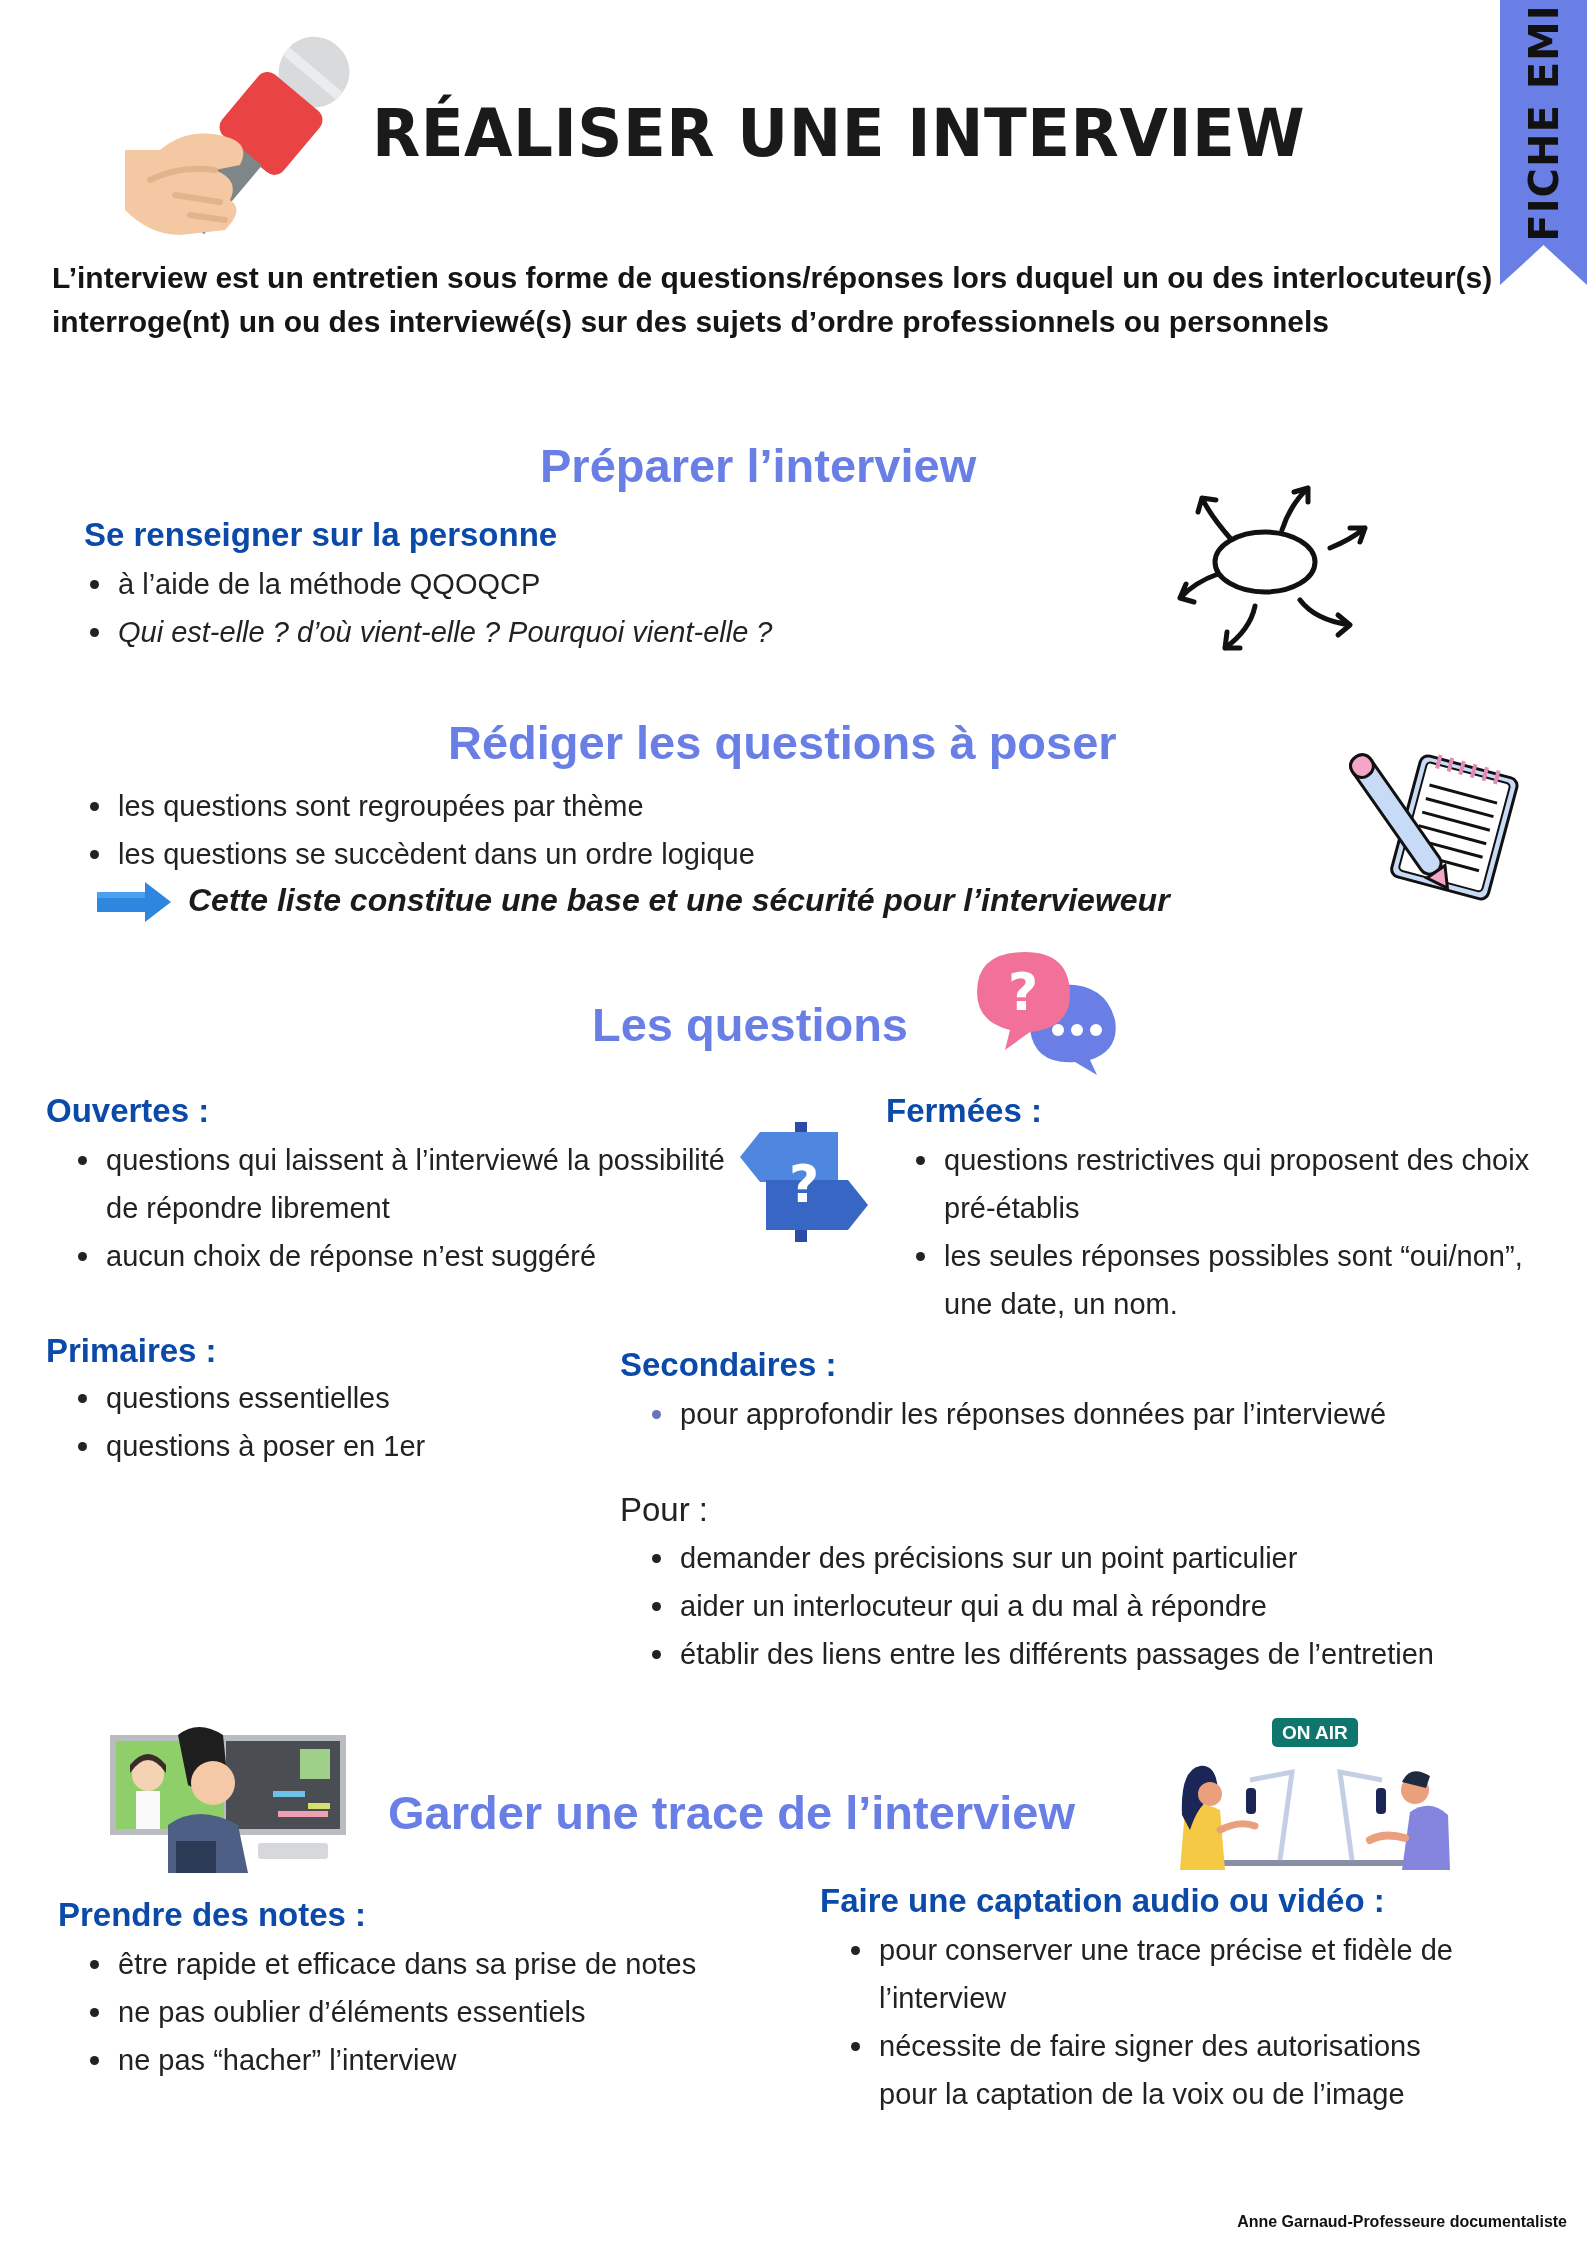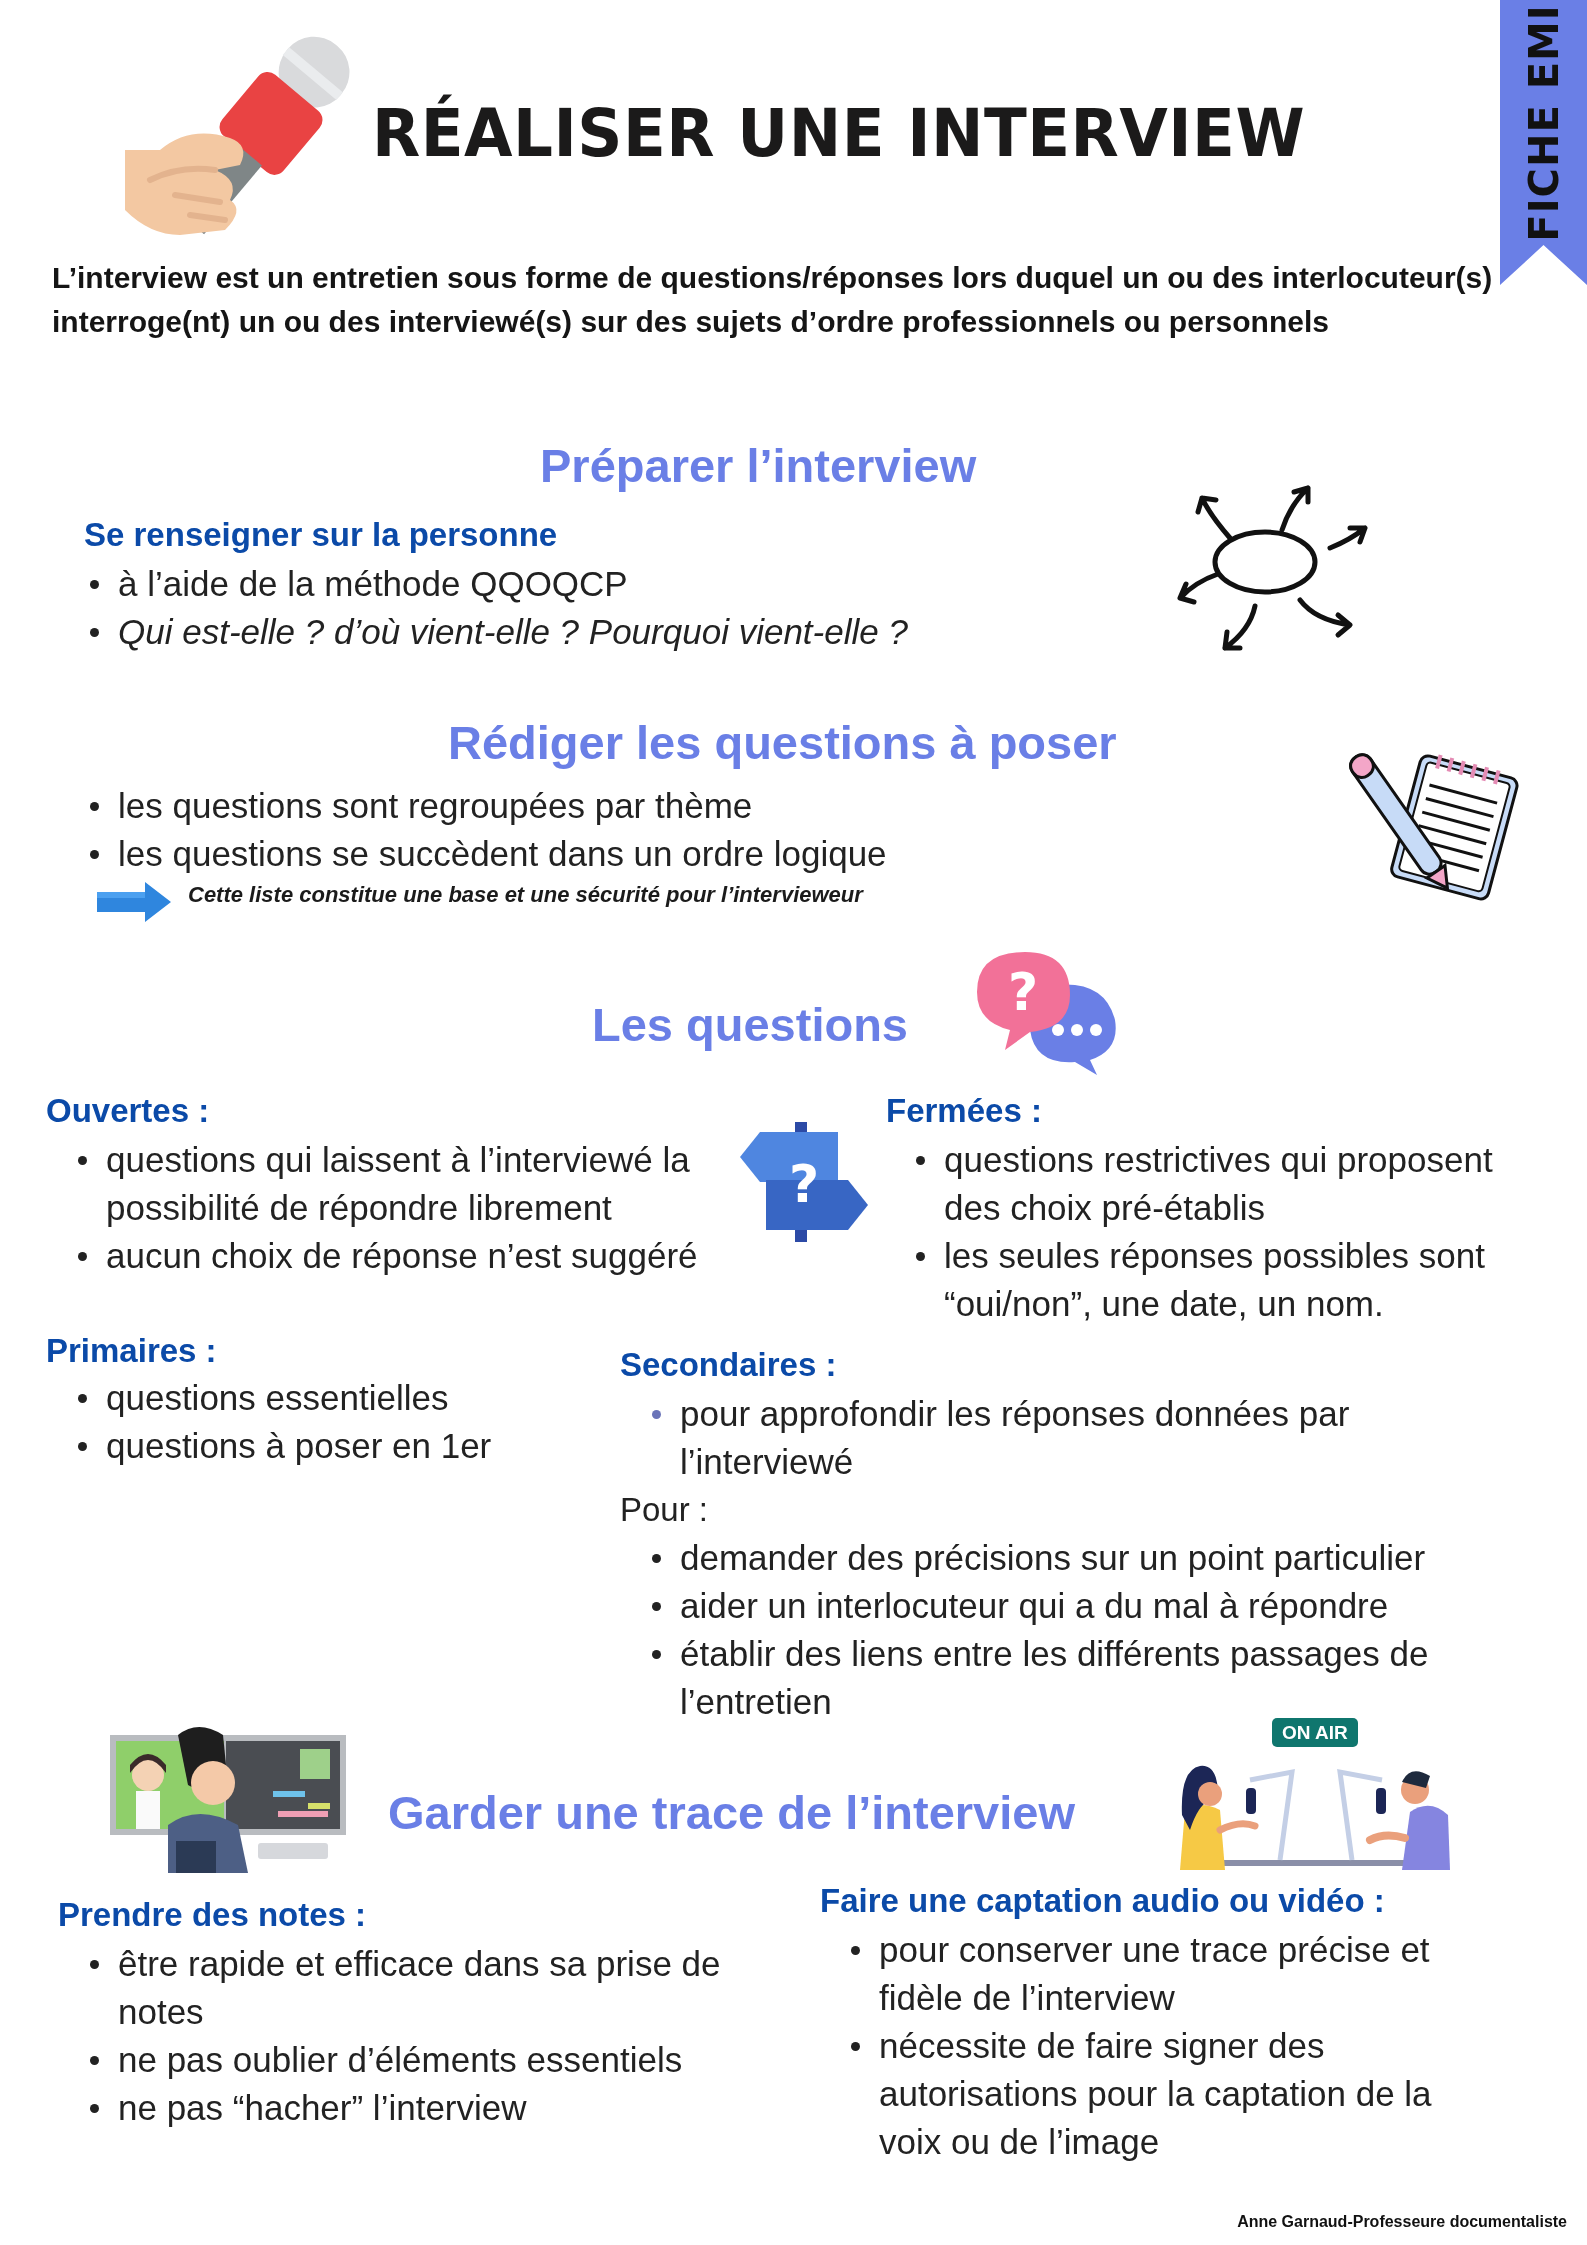--- a/index.html
+++ b/index.html
@@ -10,26 +10,26 @@
   .title { left: 372px; top: 95px; font-size: 66px; font-weight: 900; letter-spacing: 0.5px; color: #1b1a1a; font-family: "DejaVu Sans", sans-serif; transform: scaleX(0.95); transform-origin: left; }
   .ribbon { left: 1500px; top: 0; width: 87px; height: 285px; background: #6a7fe6; clip-path: polygon(0 0, 100% 0, 100% 100%, 50% 86%, 0 100%); }
   .ribbon-text { position: absolute; left: 0; top: 0; width: 87px; height: 245px; display: flex; align-items: center; justify-content: center; }
   .ribbon-text span { transform: rotate(-90deg); white-space: nowrap; font-size: 40px; font-weight: 700; color: #111; letter-spacing: 1px; font-family: "DejaVu Sans", sans-serif; }
 
   .intro { left: 52px; top: 256px; width: 1460px; text-align: left; font-weight: 700; font-size: 30px; line-height: 44px; color: #151515; }
 
   .h2 { color: #6a7fe6; font-weight: 700; font-size: 47px; white-space: nowrap; }
   .h3 { color: #0b4aa8; font-weight: 700; font-size: 33px; white-space: nowrap; }
   ul.b { list-style: none; }
-  ul.b li { position: relative; font-size: 35px; line-height: 48px; padding-left: 36px; color: #222; }
+  ul.b li { position: relative; font-size: 29px; line-height: 48px; padding-left: 36px; color: #222; }
   ul.b li::before { content: ""; position: absolute; left: 8px; top: 20px; width: 9px; height: 9px; border-radius: 50%; background: #222; }
   ul.b li.blue::before { background: #6a74b8; }
   .plain { font-size: 33px; line-height: 48px; color: #222; }
   .it { font-style: italic; }
-  .callout { font-size: 22px; font-weight: 700; font-style: italic; color: #1b1b1b; white-space: nowrap; }
+  .callout { font-size: 32px; font-weight: 700; font-style: italic; color: #1b1b1b; white-space: nowrap; }
   .footer { right: 20px; top: 2213px; font-size: 16px; font-weight: 700; color: #111; }
   .badge { background: #0f766e; color: #fff; font-weight: 700; font-size: 19px; padding: 4px 10px; border-radius: 5px; }
 </style>
 </head>
 <body>
 
 <div class="abs" style="left:120px;top:30px;width:230px;height:210px;">
   <svg width="230" height="210" viewBox="0 0 230 210">
     <g transform="rotate(40 150 90)">
       <rect x="118" y="-10" width="70" height="70" rx="34" fill="#d9dadc"></rect>

